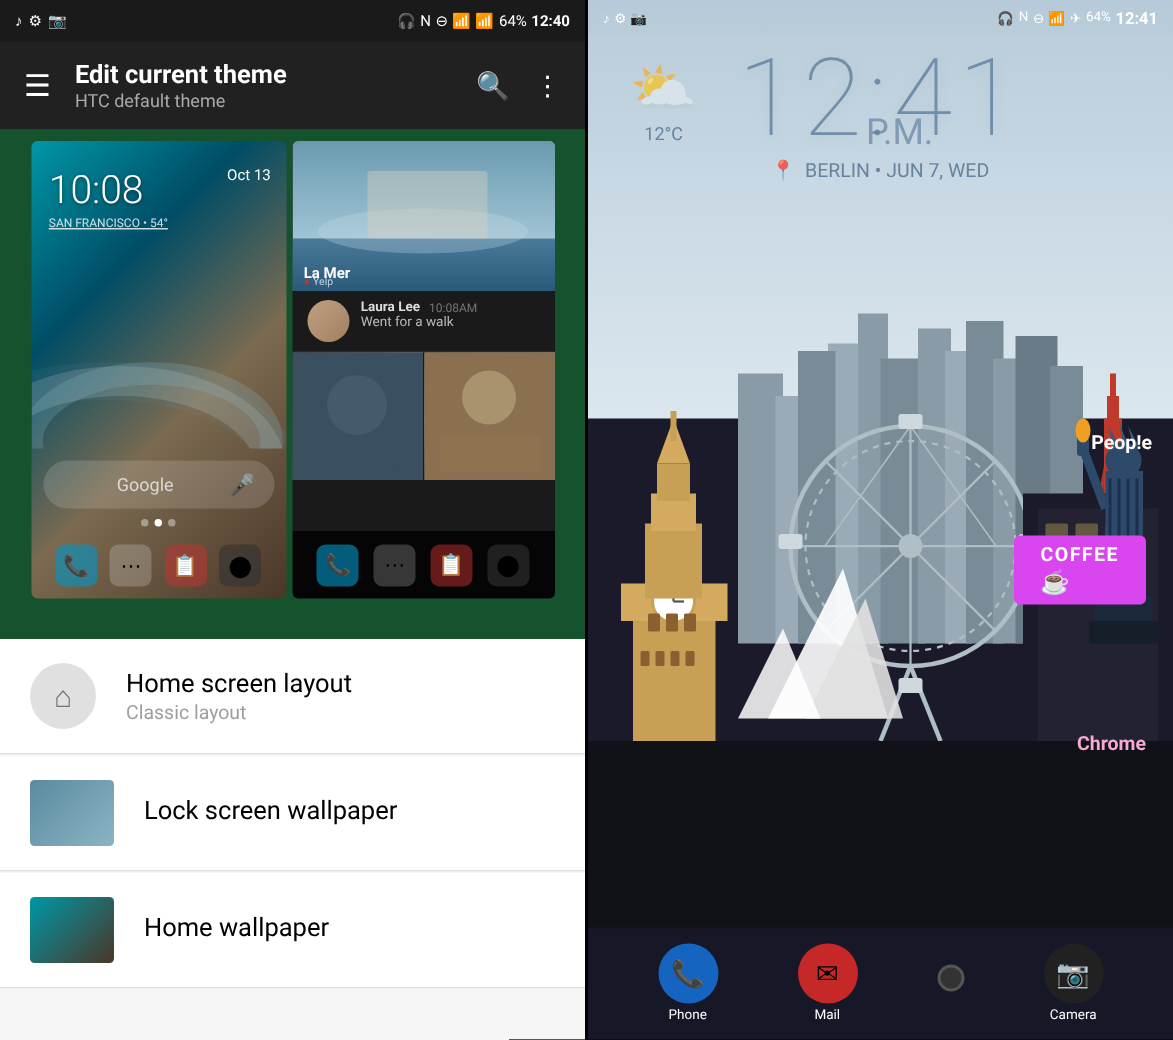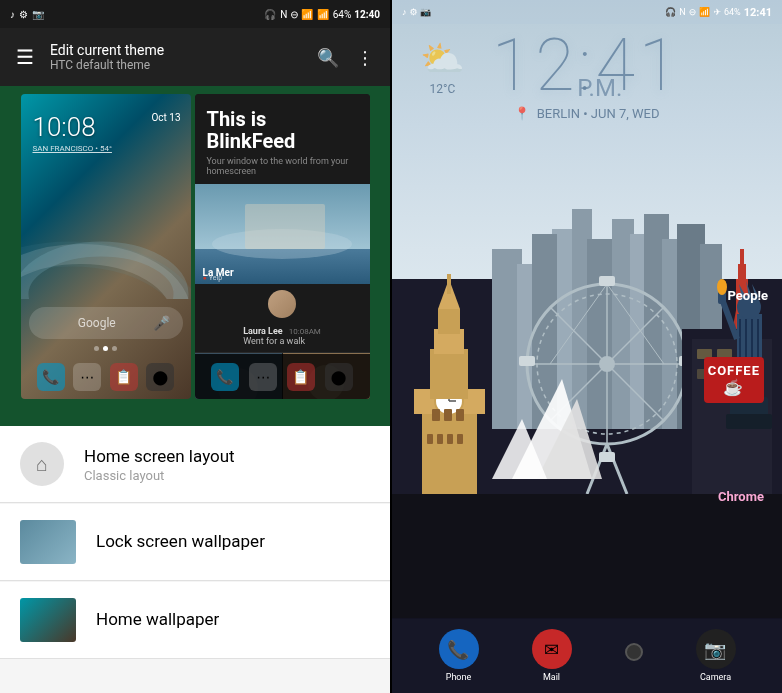--- a/index.html
+++ b/index.html
@@ -45,22 +45,22 @@
     .toolbar-menu-icon {
       font-size: 20px;
       margin-right: 16px;
       color: white;
       cursor: pointer;
     }
     .toolbar-titles {
       flex: 1;
     }
     .toolbar-title {
-      font-size: 14px;
-      font-weight: 400;
+      font-size: 17px;
+      font-weight: 700;
       color: white;
       line-height: 1.2;
     }
     .toolbar-subtitle {
       font-size: 12px;
       color: #aaa;
     }
     .toolbar-icons {
       display: flex;
       gap: 16px;
@@ -189,25 +189,23 @@
     }
     .blinkfeed-image {
       width: 100%;
       height: 100px;
       background: linear-gradient(135deg, #5b8a9e 0%, #8ab4c5 40%, #c9d8dc 70%, #e8e0d0 100%);
       position: relative;
       overflow: hidden;
     }
     .blinkfeed-social {
       display: flex;
-      align-items: center;
       padding: 6px 10px;
       border-bottom: 1px solid #2a2a2a;
       gap: 8px;
-      flex-direction: column;
     }
     .social-avatar {
       width: 28px;
       height: 28px;
       border-radius: 50%;
       background: linear-gradient(135deg, #c0a080, #a08060);
     }
     .social-text {
       flex: 1;
     }
@@ -430,27 +428,27 @@
       bottom: 70px;
       left: 0;
       width: 100%;
     }
 
     
     .coffee-label {
       position: absolute;
       right: 18px;
       bottom: 290px;
-      background: #b91c1c;
+      background: #d946ef;
       color: white;
       font-size: 14px;
       font-weight: bold;
-      padding: 6px 4px;
+      padding: 6px 18px;
       border-radius: 4px;
-      text-align: center;
+      text-align: left;
     }
     .coffee-cup {
       font-size: 16px;
     }
 
     
     .people-label {
       position: absolute;
       right: 14px;
       bottom: 390px;
@@ -553,25 +551,20 @@
       </div>
       <div class="screen1-dock">
         <div class="dock-icon" style="background:rgba(0,150,200,0.6);">📞</div>
         <div class="dock-icon">⋯</div>
         <div class="dock-icon" style="background:rgba(200,50,50,0.5);">📋</div>
         <div class="dock-icon" style="background:rgba(50,50,50,0.6);">⬤</div>
       </div>
     </div>
 
     <div class="phone-screen phone-screen-2">
-      <div class="blinkfeed-header">
-        <div class="blinkfeed-title">This is</div>
-        <div class="blinkfeed-title">BlinkFeed</div>
-        <div class="blinkfeed-subtitle">Your window to the world from your homescreen</div>
-      </div>
 
       <div class="blinkfeed-image">
         <svg width="175" height="100" viewBox="0 0 175 100">
           <defs>
             <linearGradient id="skyGrad" x1="0%" y1="0%" x2="0%" y2="100%">
               <stop offset="0%" style="stop-color:#6a9ab0"></stop>
               <stop offset="100%" style="stop-color:#a0c4d4"></stop>
             </linearGradient>
             <linearGradient id="waterGrad" x1="0%" y1="0%" x2="0%" y2="100%">
               <stop offset="0%" style="stop-color:#4a7a9a"></stop>

